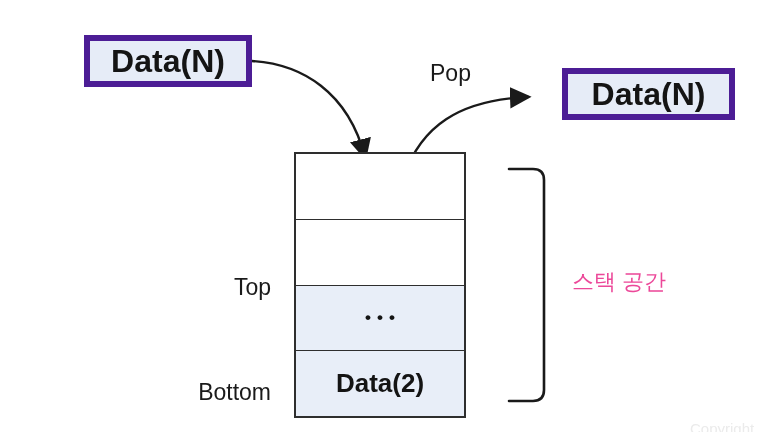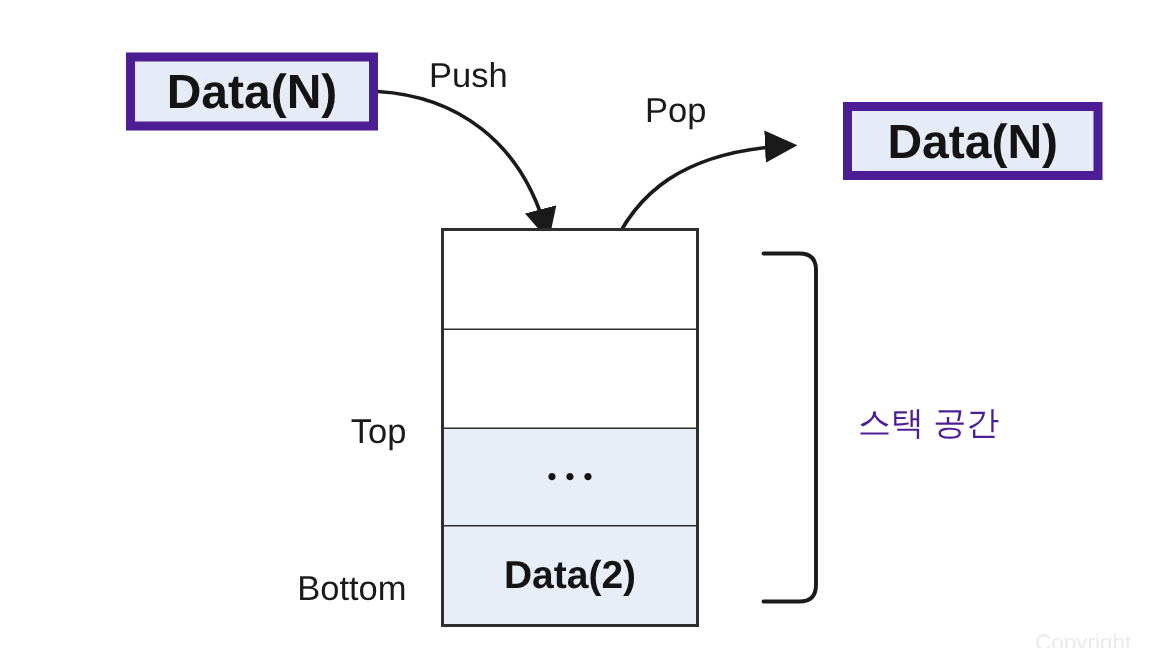--- a/index.html
+++ b/index.html
@@ -46,21 +46,21 @@
     text-align: right;
     font-size: 23px;
     color: #1a1a1a;
   }
   .top-label    { left: 149px; top: 274px; }
   .bottom-label { left: 149px; top: 379px; }
   .bracket-label {
     position: absolute;
     left: 572px; top: 267px;
     font-size: 22px;
-    color: #4c1d95;
+    color: #ec4899;
     white-space: nowrap;
   }
   .stack {
     position: absolute;
     left: 294px; top: 152px;
     width: 172px; height: 266px;
     border: 2px solid #2e2e2e;
     box-sizing: border-box;
     display: flex;
     flex-direction: column;
@@ -108,21 +108,20 @@
 
     <path d="M404,176 C421,127 458,100 528,97" fill="none" stroke="#1a1a1a" stroke-width="2.4" stroke-linecap="round" marker-end="url(#arrowhead)"></path>
 
     <path d="M509,169 L533,169 Q544,169 544,180 L544,390 Q544,401 533,401 L509,401" fill="none" stroke="#1a1a1a" stroke-width="2.6" stroke-linecap="round"></path>
   </svg>
 
   <div class="databox left">
     <span>Data(N)</span>
   </div>
 
-  <div class="flowlabel push-label">Push</div>
 
   <div class="flowlabel pop-label">Pop</div>
 
   <div class="databox right">
     <span>Data(N)</span>
   </div>
 
   <div class="stack">
     <div class="cell"></div>
     <div class="cell"></div>

